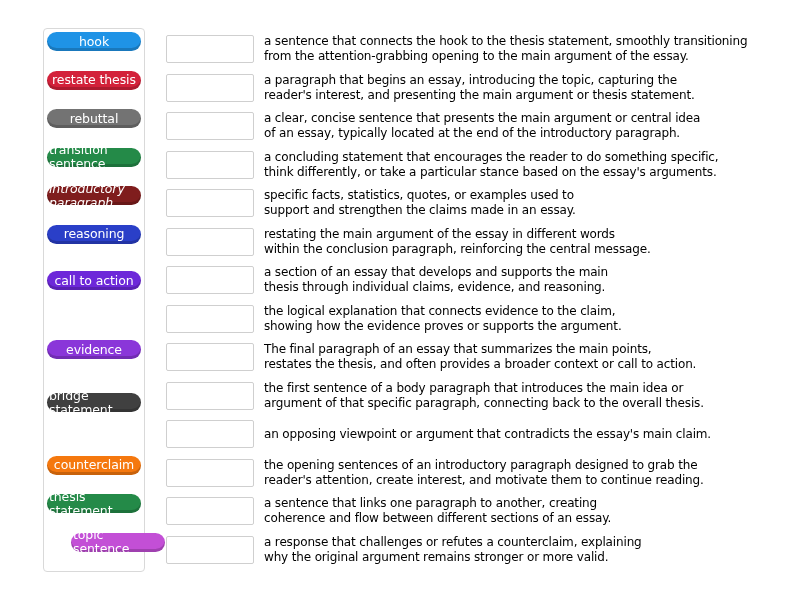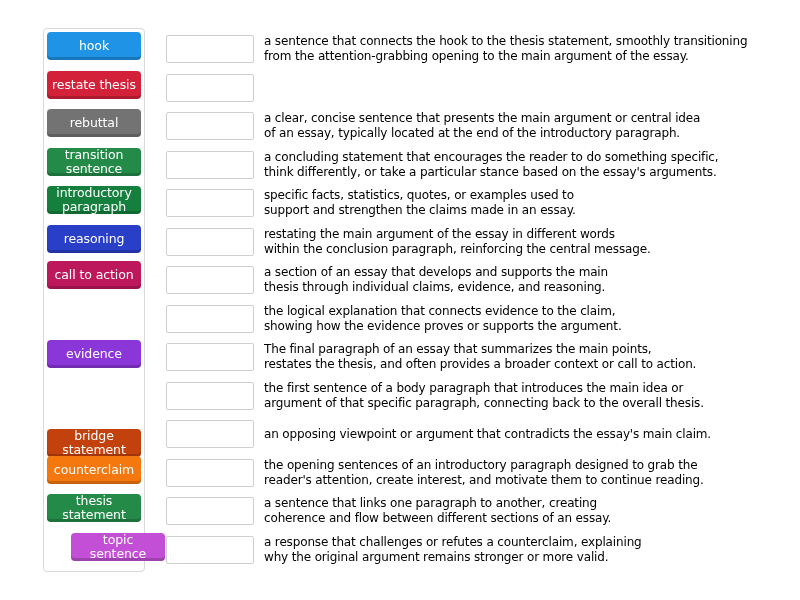--- a/index.html
+++ b/index.html
@@ -24,29 +24,29 @@
       height: 544px;
       border: 1px solid #d9d9d9;
       border-radius: 4px;
       background: #ffffff;
       box-sizing: border-box;
     }
     .tile {
       position: absolute;
       left: 3px;
       width: 94px;
-      height: 28px;
-      border-radius: 4px;
+      height: 19px;
+      border-radius: 12px;
       color: #ffffff;
       font-size: 12.5px;
       line-height: 14px;
       display: flex;
       align-items: center;
       justify-content: center;
-      text-align: center;
+      text-align: left;
       box-sizing: border-box;
       padding: 0 2px;
       cursor: grab;
       box-shadow: inset 0 -3px 0 rgba(0,0,0,0.18);
       letter-spacing: -0.1px;
     }
     .rows {
       position: absolute;
       left: 0;
       top: 0;
@@ -85,38 +85,40 @@
   </style>
 </head>
 <body>
 
 <div id="app">
   <div class="tile-column">
     <div class="tile" style="top: 3px; background: rgb(31, 147, 230);">hook</div>
     <div class="tile" style="top: 41.5px; background: rgb(211, 33, 58);">restate thesis</div>
     <div class="tile" style="top: 80px; background: #737373;">rebuttal</div>
     <div class="tile" style="top: 118.5px; background: rgb(36, 138, 72);">transition sentence</div>
-    <div class="tile" style="top: 157px; background: #15803d;">introductory paragraph</div>
+    <div class="tile" style="top: 157px; background: #7f1d1d; font-style: italic;">introductory paragraph</div>
     <div class="tile" style="top: 195.5px; background: rgb(42, 63, 200);">reasoning</div>
-    <div class="tile" style="top: 232px; background: #be185d;">call to action</div>
+    <div class="tile" style="top: 242px; background: #6d28d9;">call to action</div>
     <div class="tile" style="top: 311px; background: rgb(138, 54, 217);">evidence</div>
-    <div class="tile" style="top: 400px; background: #c2410c;">bridge statement</div>
+    <div class="tile" style="top: 364px; background: #404040;">bridge statement</div>
     <div class="tile" style="top: 426.5px; background: rgb(245, 120, 14);">counterclaim</div>
     <div class="tile" style="top: 465px; background: rgb(36, 138, 72);">thesis statement</div>
     <div class="tile" style="top: 503.5px; background: rgb(195, 79, 214); margin-left: 24px;">topic sentence</div>
   </div>
 
   <div class="rows">
     <div class="row" style="top:31px">
       <div class="drop-box"></div>
       <div class="definition">a sentence that connects the hook to the thesis statement, smoothly transitioning
 from the attention-grabbing opening to the main argument of the essay.</div>
     </div>
     <div class="row" style="top:69.5px">
       <div class="drop-box"></div>
+      <div class="definition">a paragraph that begins an essay, introducing the topic, capturing the
+reader's interest, and presenting the main argument or thesis statement.</div>
     </div>
     <div class="row" style="top:108px">
       <div class="drop-box"></div>
       <div class="definition">a clear, concise sentence that presents the main argument or central idea
 of an essay, typically located at the end of the introductory paragraph.</div>
     </div>
     <div class="row" style="top:146.5px">
       <div class="drop-box"></div>
       <div class="definition">a concluding statement that encourages the reader to do something specific,
 think differently, or take a particular stance based on the essay's arguments.</div>

